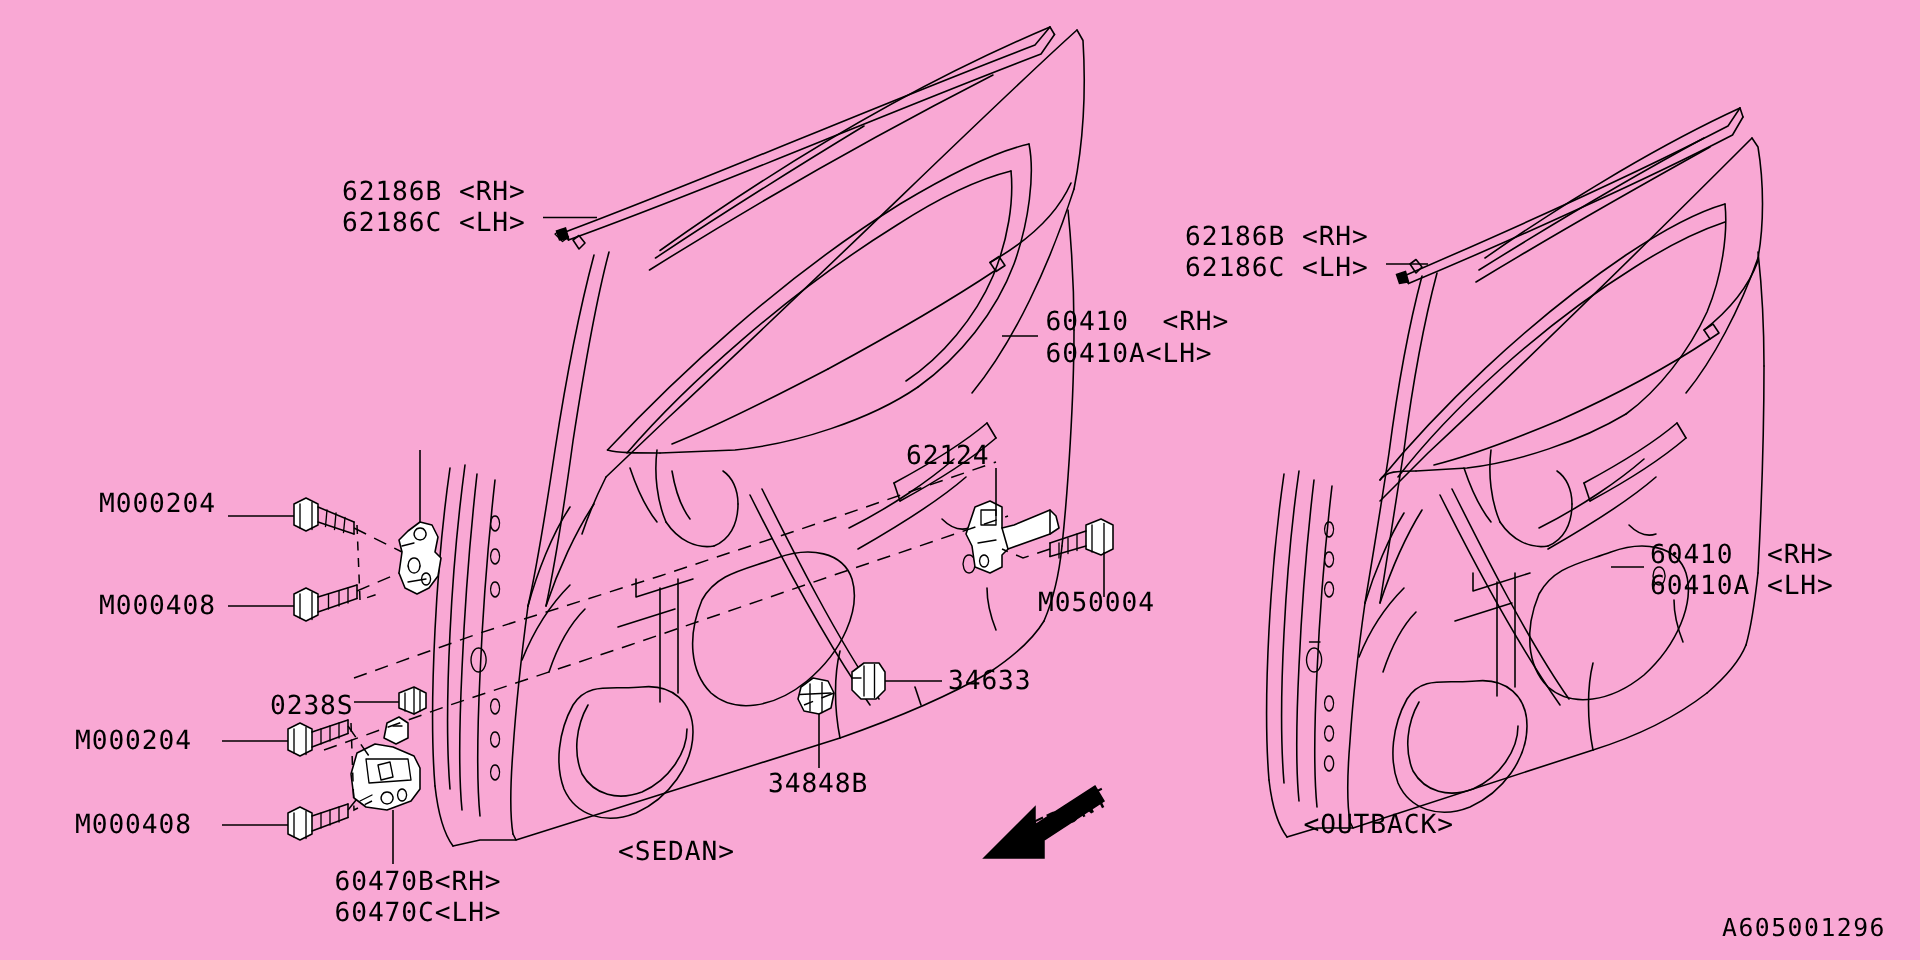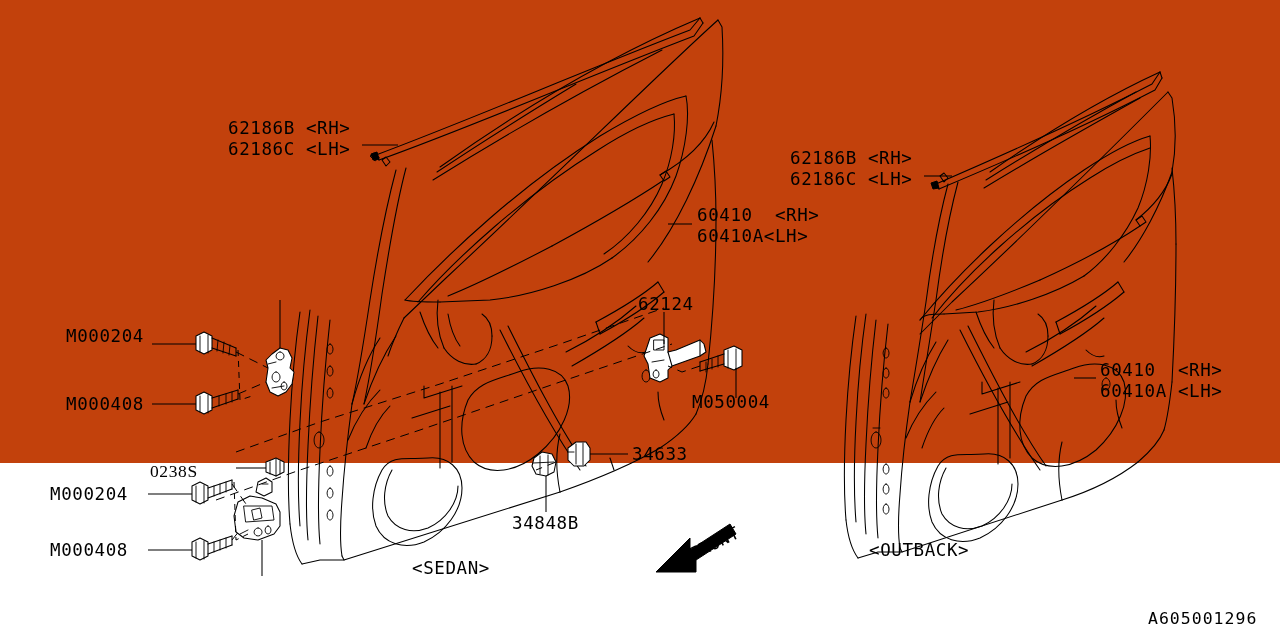--- a/index.html
+++ b/index.html
@@ -1,18 +1,18 @@
 <!DOCTYPE html>
 <html><head>
 <meta charset="utf-8">
 <style>
   html,body{margin:0;padding:0;background:#ffffff;}
   body{width:1280px;height:640px;overflow:hidden;
        font-family:"DejaVu Sans Mono","Liberation Mono",monospace;}
-  #stage{position:relative;width:1280px;height:463px;background:#c2410c;}
+  #stage{position:relative;width:1280px;height:640px;background:#f9a8d4;}
   svg.art{position:absolute;left:0;top:0;width:1280px;height:640px;}
   .ln{fill:none;stroke:#000;stroke-width:1.05;stroke-linecap:round;stroke-linejoin:round;}
   .thin{fill:none;stroke:#000;stroke-width:0.9;stroke-linecap:round;stroke-linejoin:round;}
   .lead{fill:none;stroke:#000;stroke-width:1.05;}
   .dash{fill:none;stroke:#000;stroke-width:1.0;stroke-dasharray:9 6;}
   .dash2{fill:none;stroke:#000;stroke-width:1.0;stroke-dasharray:6 5;}
   .sol{fill:#000;stroke:#000;stroke-width:1;}
   .wht{fill:#fff;stroke:#000;stroke-width:1.05;stroke-linejoin:round;}
   .lbl{position:absolute;white-space:pre;color:#000;
        font-family:"DejaVu Sans Mono","Liberation Mono",monospace;
@@ -381,28 +381,29 @@
 
   <div class="lbl" style="left:228px;top:118px;"><span>62186B &lt;RH&gt;</span><br><span>62186C &lt;LH&gt;</span></div>
 
   <div class="lbl" style="left:697px;top:205px;"><span>60410  &lt;RH&gt;</span><br><span>60410A&lt;LH&gt;</span></div>
 
 
   <div class="lbl" style="left:66px;top:326px;">M000204</div>
 
   <div class="lbl" style="left:66px;top:394px;">M000408</div>
 
-  <div class="lbl" style="left:150px;top:461px;font-family:Liberation Serif, serif;">0238S</div>
+  <div class="lbl" style="left:180px;top:461px;">0238S</div>
 
   <div class="lbl" style="left:50px;top:484px;">M000204</div>
 
   <div class="lbl" style="left:50px;top:540px;">M000408</div>
 
-
-  <div class="lbl" style="left:638px;top:294px;">62124</div>
+  <div class="lbl" style="left:223px;top:578px;"><span>60470B&lt;RH&gt;</span><br><span>60470C&lt;LH&gt;</span></div>
+
+  <div class="lbl" style="left:604px;top:294px;">62124</div>
 
   <div class="lbl" style="left:692px;top:392px;">M050004</div>
 
   <div class="lbl" style="left:632px;top:444px;">34633</div>
 
   <div class="lbl" style="left:512px;top:513px;">34848B</div>
 
   <div class="lbl" style="left:790px;top:148px;"><span>62186B &lt;RH&gt;</span><br><span>62186C &lt;LH&gt;</span></div>
 
   <div class="lbl" style="left:1100px;top:360px;"><span>60410  &lt;RH&gt;</span><br><span>60410A &lt;LH&gt;</span></div>

